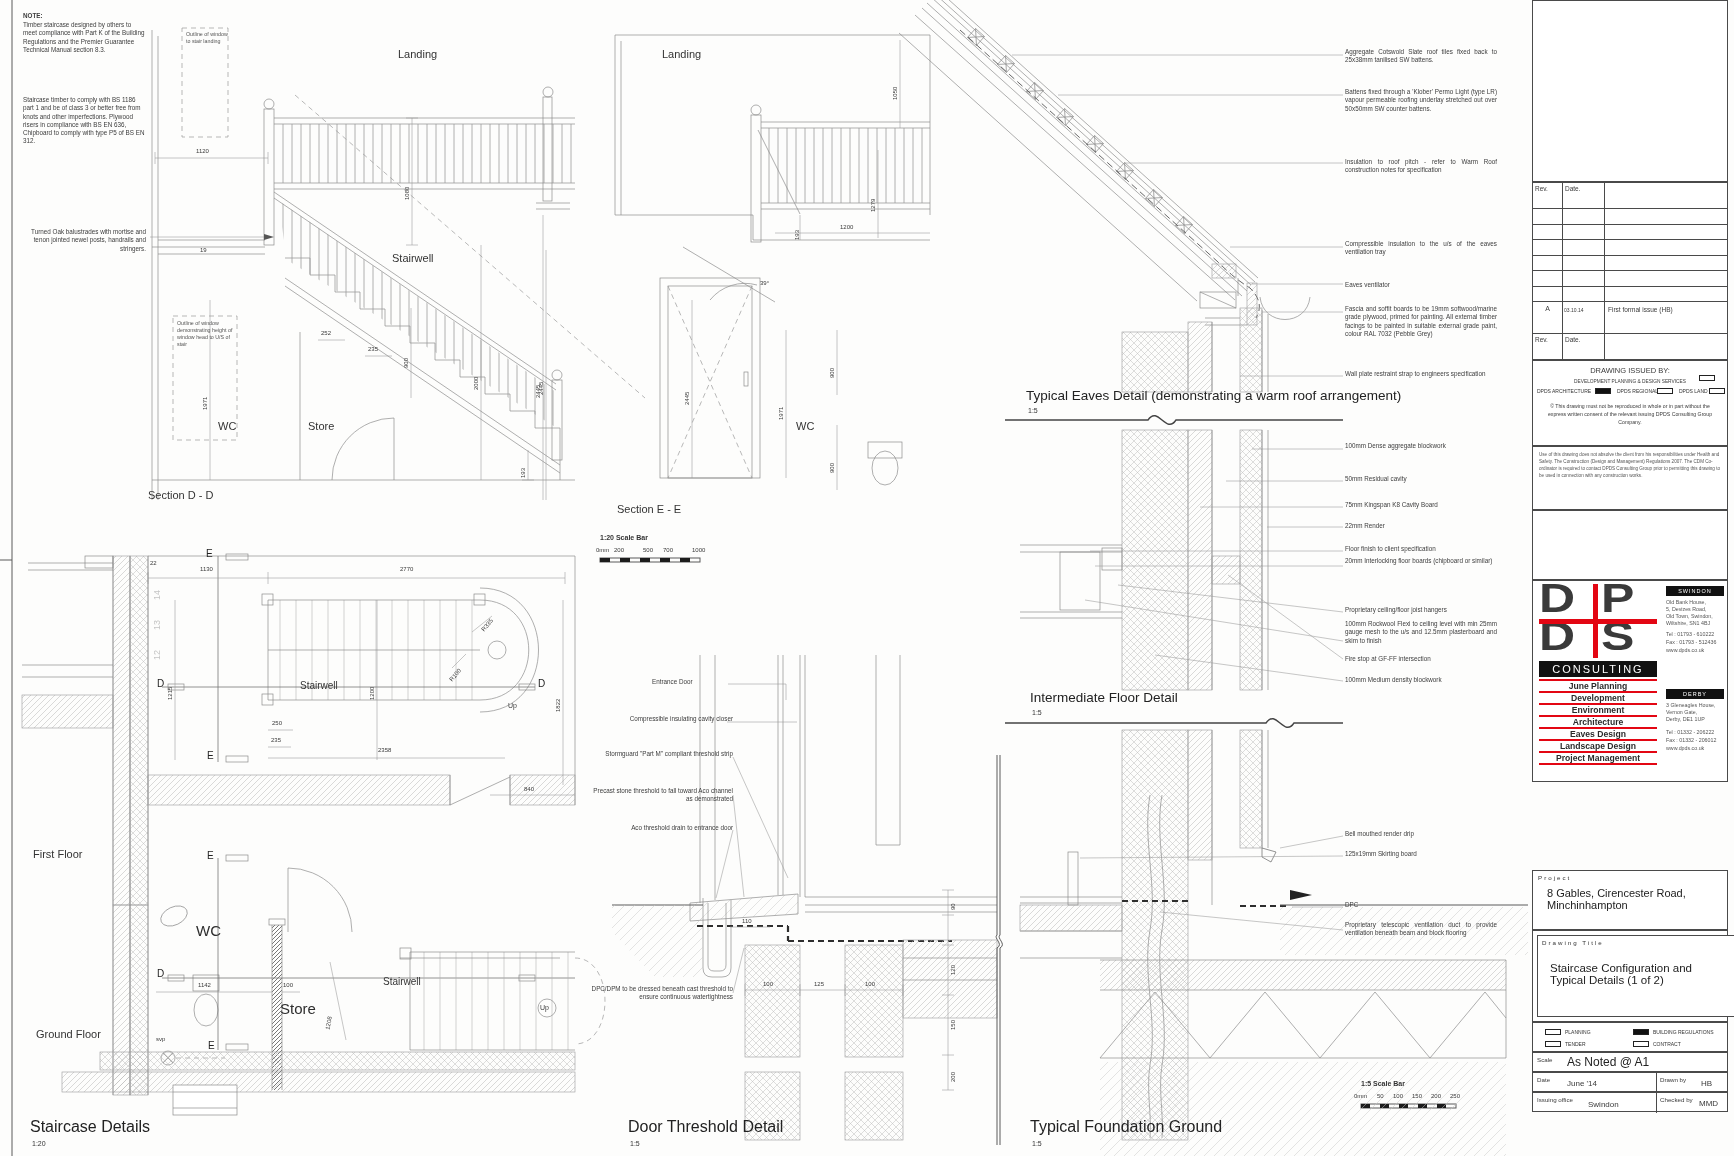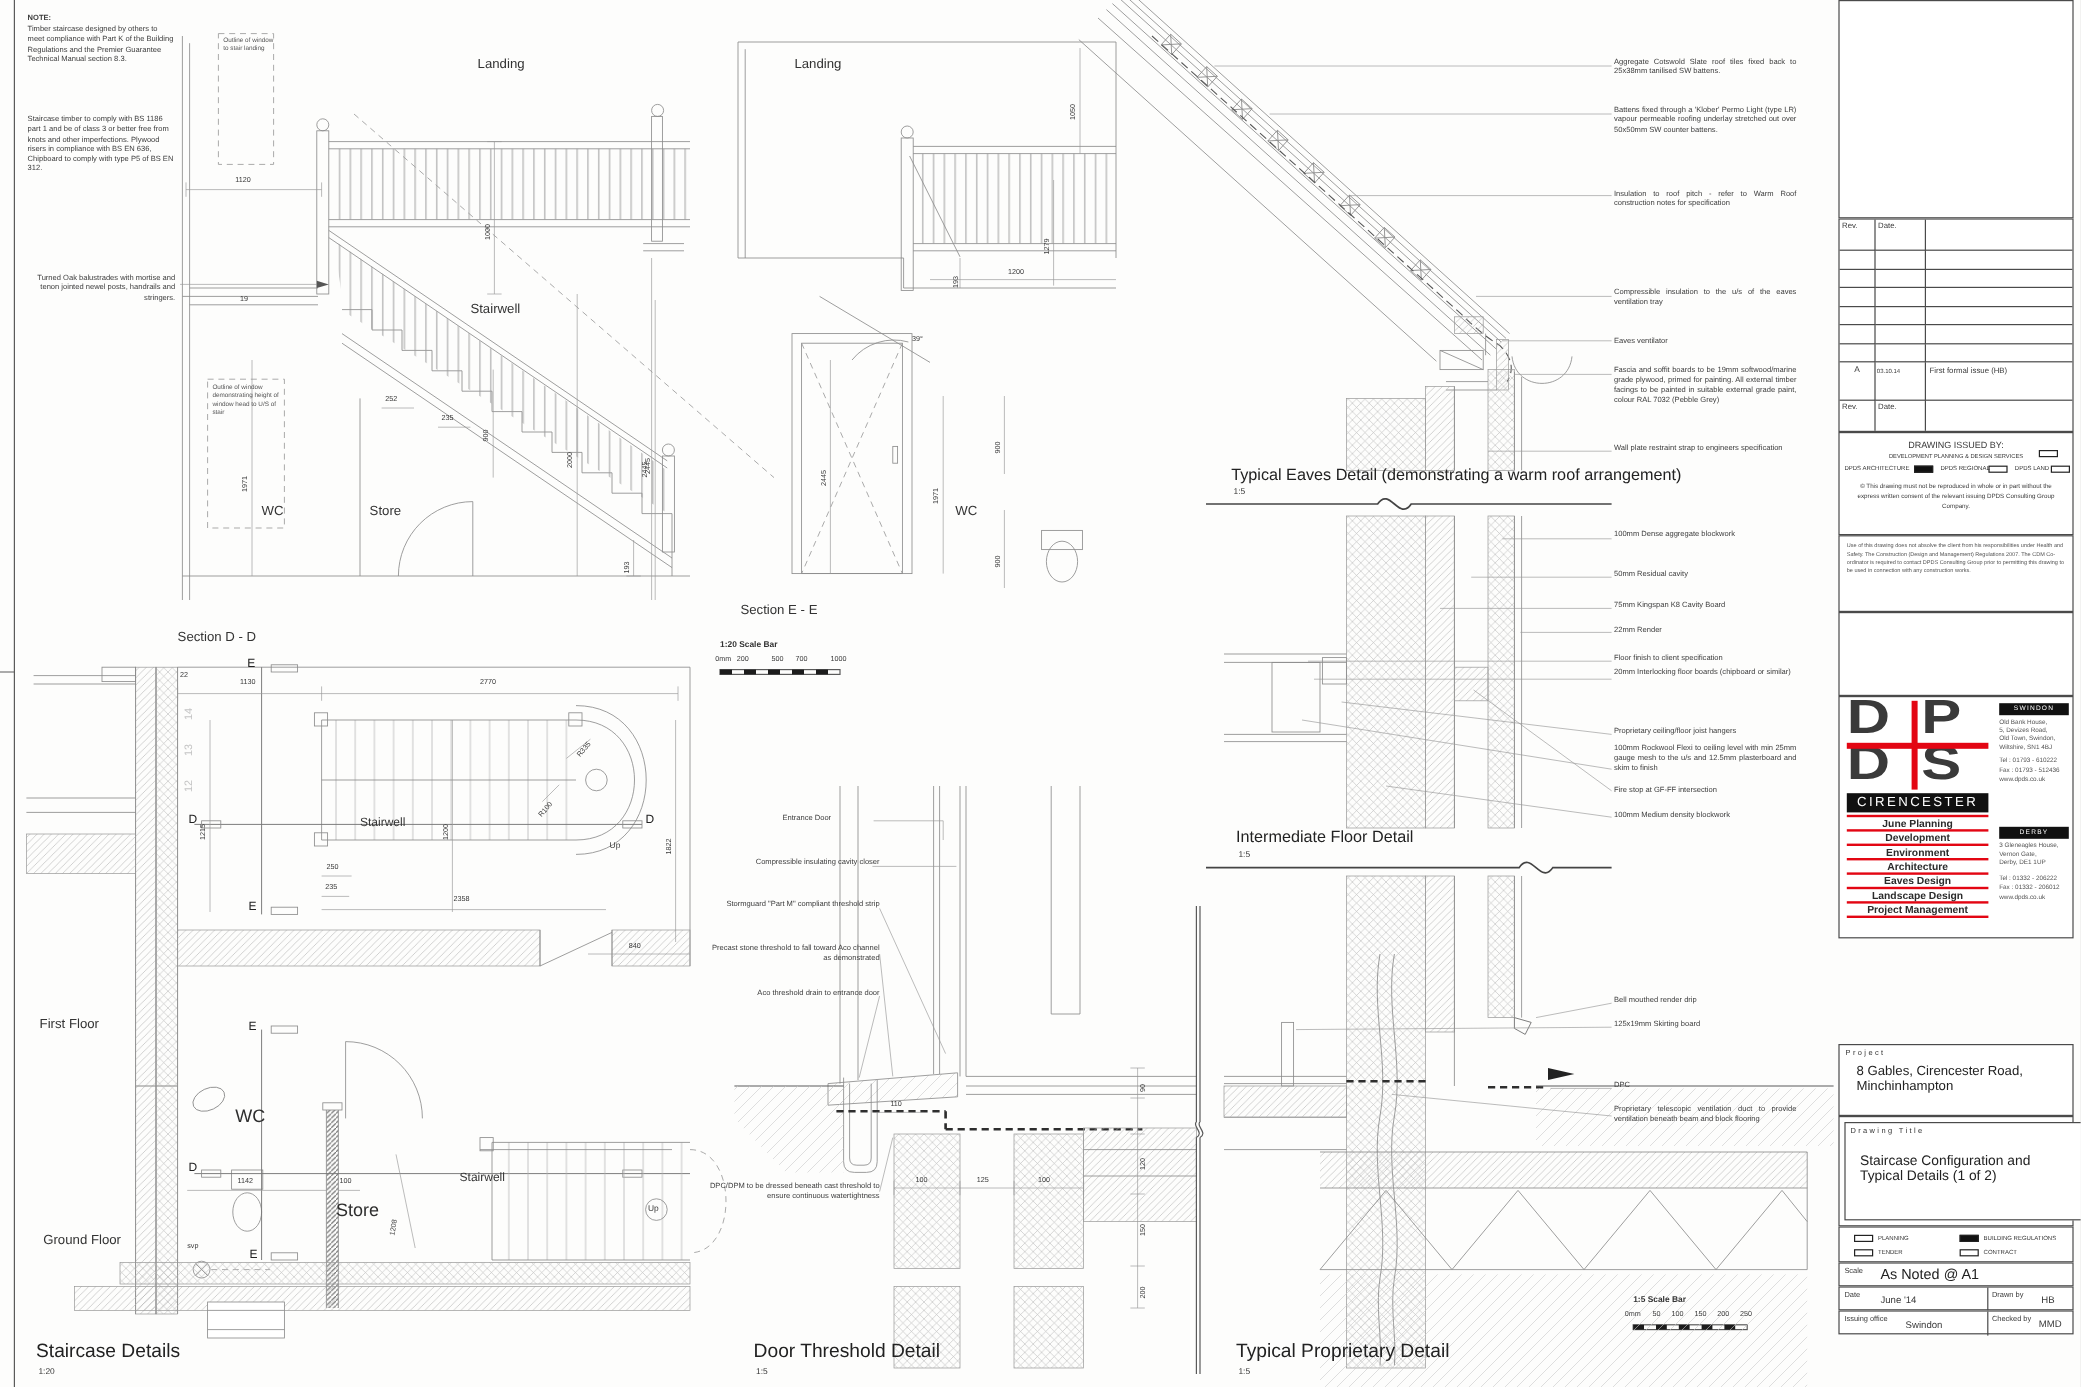--- a/index.html
+++ b/index.html
@@ -297,21 +297,21 @@
 <div class="ab t" style="left:23px;top:21px;width:122px">Timber staircase designed by others to meet compliance with Part K of the Building Regulations and the Premier Guarantee Technical Manual section 8.3.</div>
 <div class="ab t" style="left:23px;top:96px;width:122px">Staircase timber to comply with BS 1186 part 1 and be of class 3 or better free from knots and other imperfections. Plywood risers in compliance with BS EN 636, Chipboard to comply with type P5 of BS EN 312.</div>
 <div class="ab t tr" style="left:16px;top:228px;width:130px">Turned Oak balustrades with mortise and tenon jointed newel posts, handrails and stringers.</div>
 
 <div class="ab t5" style="left:186px;top:31px;width:44px">Outline of window to stair landing</div>
 <div class="ab rm" style="left:398px;top:48px">Landing</div>
 <div class="ab rm" style="left:392px;top:252px">Stairwell</div>
 <div class="ab t5" style="left:177px;top:320px;width:58px">Outline of window demonstrating height of window head to U/S of stair</div>
 <div class="ab rm" style="left:218px;top:420px">WC</div>
 <div class="ab rm" style="left:308px;top:420px">Store</div>
-<div class="ab rm" style="left:148px;top:525px">Section D - D</div>
+<div class="ab rm" style="left:148px;top:489px">Section D - D</div>
 <div class="ab dim" style="left:196px;top:148px">1120</div>
 <div class="ab dim rot" style="left:404px;top:200px">1000</div>
 <div class="ab dim" style="left:200px;top:247px">19</div>
 <div class="ab dim" style="left:321px;top:330px">252</div>
 <div class="ab dim" style="left:368px;top:346px">235</div>
 <div class="ab dim rot" style="left:403px;top:368px">900</div>
 <div class="ab dim rot" style="left:473px;top:390px">2000</div>
 <div class="ab dim rot" style="left:538px;top:395px">2445</div>
 <div class="ab dim rot" style="left:202px;top:410px">1971</div>
 <div class="ab dim rot" style="left:520px;top:478px">193</div>
@@ -412,21 +412,21 @@
 <div class="ab t tj" style="left:1345px;top:620px;width:152px">100mm Rockwool Flexi to ceiling level with min 25mm gauge mesh to the u/s and 12.5mm plasterboard and skim to finish</div>
 <div class="ab t" style="left:1345px;top:655px;width:152px">Fire stop at GF-FF intersection</div>
 <div class="ab t" style="left:1345px;top:676px;width:152px">100mm Medium density blockwork</div>
 <div class="ab ttl2" style="left:1030px;top:690px">Intermediate Floor Detail</div>
 <div class="ab sc" style="left:1032px;top:709px">1:5</div>
 
 <div class="ab t" style="left:1345px;top:830px;width:152px">Bell mouthed render drip</div>
 <div class="ab t" style="left:1345px;top:850px;width:152px">125x19mm Skirting board</div>
 <div class="ab t" style="left:1345px;top:901px;width:152px">DPC</div>
 <div class="ab t tj" style="left:1345px;top:921px;width:152px">Proprietary telescopic ventilation duct to provide ventilation beneath beam and block flooring</div>
-<div class="ab ttl" style="left:1030px;top:1118px">Typical Proprietary Detail</div>
+<div class="ab ttl" style="left:1030px;top:1118px">Typical Foundation Ground</div>
 <div class="ab sc" style="left:1032px;top:1140px">1:5</div>
 
 <div class="ab sc" style="left:1361px;top:1080px;font-weight:bold">1:5 Scale Bar</div>
 <div class="ab dim" style="left:1354px;top:1093px">0mm</div>
 <div class="ab dim" style="left:1377px;top:1093px">50</div>
 <div class="ab dim" style="left:1393px;top:1093px">100</div>
 <div class="ab dim" style="left:1412px;top:1093px">150</div>
 <div class="ab dim" style="left:1431px;top:1093px">200</div>
 <div class="ab dim" style="left:1450px;top:1093px">250</div>
 
@@ -486,21 +486,21 @@
 
 <div class="tbbox" style="left:1532px;top:580px;width:196px;height:202px">
   <div class="ab" style="left:6px;top:3px;width:118px;height:74px">
     <span class="ab" style="left:0;top:-8px;font-size:40px;font-weight:800;transform:scaleX(1.25);transform-origin:0 0">D</span>
     <span class="ab" style="left:62px;top:-8px;font-size:40px;font-weight:800;transform:scaleX(1.25);transform-origin:0 0">P</span>
     <span class="ab" style="left:0;top:30px;font-size:40px;font-weight:800;transform:scaleX(1.25);transform-origin:0 0">D</span>
     <span class="ab" style="left:62px;top:30px;font-size:40px;font-weight:800;transform:scaleX(1.25);transform-origin:0 0">S</span>
     <div class="ab red" style="left:54px;top:0;width:5px;height:74px"></div>
     <div class="ab red" style="left:0;top:35px;width:118px;height:5px"></div>
   </div>
-  <div class="ab blk" style="left:6px;top:80px;width:118px;height:16px;text-align:center;font-size:11px;letter-spacing:2px;line-height:16px">CIRENCESTER</div>
+  <div class="ab blk" style="left:6px;top:80px;width:118px;height:16px;text-align:center;font-size:11px;letter-spacing:2px;line-height:16px">CONSULTING</div>
   <div class="ab" style="left:6px;top:98px;width:118px">
     <div class="red" style="height:2px"></div>
     <div class="svc">June Planning</div>
         <div class="red" style="height:2px"></div>
     <div class="svc">Development</div>
         <div class="red" style="height:2px"></div>
     <div class="svc">Environment</div>
         <div class="red" style="height:2px"></div>
     <div class="svc">Architecture</div>
         <div class="red" style="height:2px"></div>

